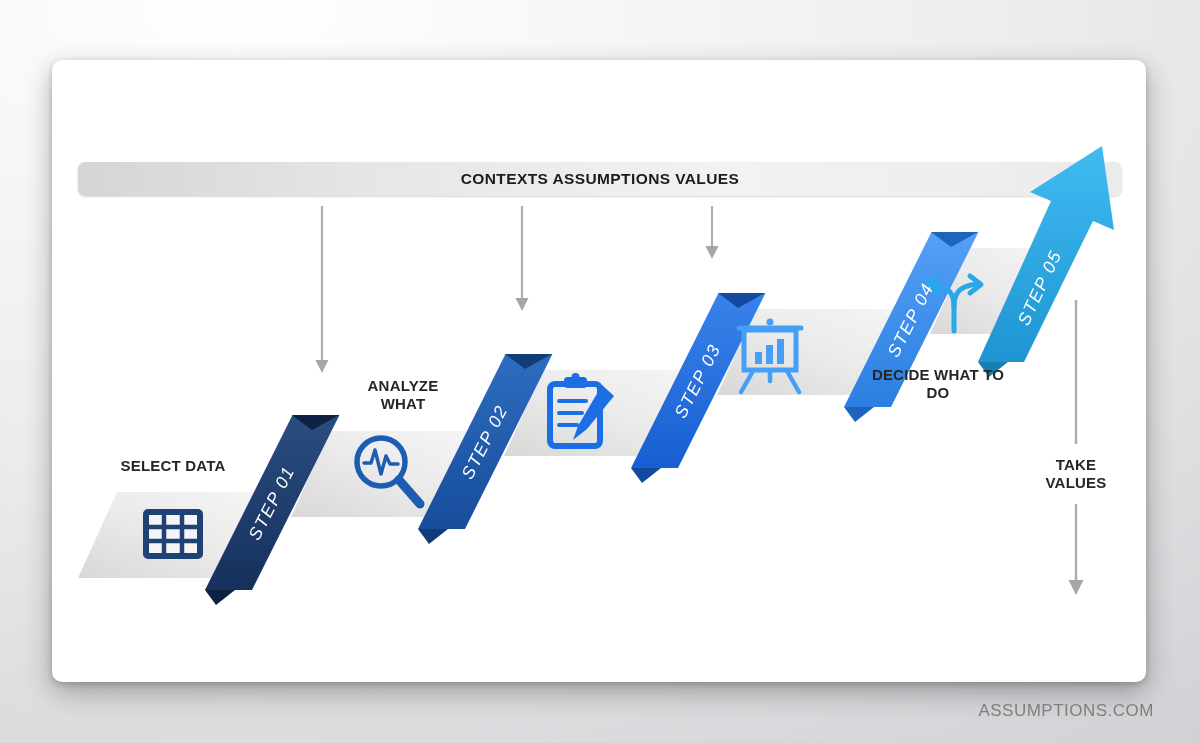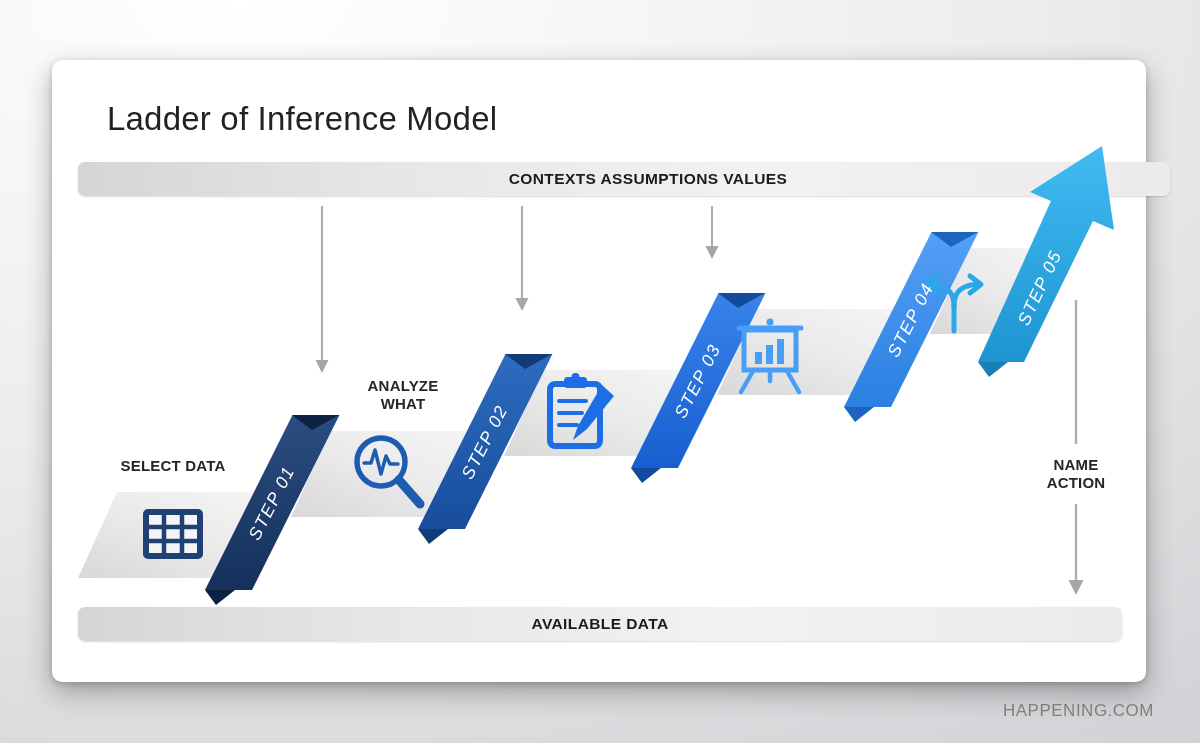--- a/index.html
+++ b/index.html
@@ -21,21 +21,21 @@
     line-height:42px;white-space:nowrap;z-index:3;
   }
   .banner{
     position:absolute;left:78px;width:1044px;height:34px;border-radius:7px;
     display:flex;align-items:center;justify-content:center;
     background:linear-gradient(90deg,#d5d5d5 0%,#e6e6e6 28%,#f2f2f2 62%,#ebebeb 100%);
     box-shadow:0 1px 2px rgba(0,0,0,.15);
     font-size:15.5px;font-weight:bold;color:#1b1b1b;letter-spacing:.4px;
     z-index:1;
   }
-  .banner.top{top:162px;padding-left:48px;}
+  .banner.top{top:162px;}
   .banner.bottom{top:607px;}
   .diagram-svg{position:absolute;left:0;top:0;z-index:2;}
   .lbl{
     position:absolute;text-align:center;
     font-size:15px;font-weight:bold;color:#262626;line-height:1.18;
     letter-spacing:.2px;z-index:3;
   }
   .step-txt{
     position:absolute;width:110px;text-align:center;white-space:nowrap;
     color:#ffffff;font-size:17.5px;font-style:italic;font-weight:400;letter-spacing:1.6px;
@@ -48,29 +48,25 @@
     font-size:17px;color:#7f7f7f;letter-spacing:.5px;z-index:3;
   }
 </style>
 </head>
 <body>
 
 <div class="stage">
 
   <div class="slide-card"></div>
 
-  <div class="slide-title">Ladder of Inference Model</div>
 
   <div class="banner top">
     <span>CONTEXTS ASSUMPTIONS VALUES</span>
   </div>
 
-  <div class="banner bottom">
-    <span>AVAILABLE DATA</span>
-  </div>
 
   <svg class="diagram-svg" width="1200" height="743" viewBox="0 0 1200 743">
     <defs>
       <linearGradient id="gTread" x1="0" y1="1" x2="1" y2="0">
         <stop offset="0" stop-color="#d8d8d8"></stop>
           <stop offset="0.5" stop-color="#ebebeb"></stop>
           <stop offset="1" stop-color="#f6f6f6"></stop>
       </linearGradient>
       <linearGradient id="gR1" x1="0" y1="0" x2="0" y2="1">
           <stop offset="0" stop-color="#2a4d80"></stop>
@@ -200,17 +196,18 @@
   </svg>
 
   <div class="step-txt" style="left:272px;top:503px;">STEP 01</div>
   <div class="step-txt" style="left:485px;top:442px;">STEP 02</div>
   <div class="step-txt" style="left:698px;top:381px;">STEP 03</div>
   <div class="step-txt" style="left:911px;top:320px;">STEP 04</div>
   <div class="step-txt arrow5" style="left:1040px;top:288px;">STEP 05</div>
 
   <div class="lbl" style="left:99px;top:449px;width:148px;margin-top:8px;">SELECT DATA</div>
   <div class="lbl" style="left:358px;top:377px;width:90px;">ANALYZE WHAT</div>
-  <div class="lbl" style="left:1040px;top:456px;width:72px;">NAME ACTION</div>
-
-  <div class="watermark">HAPPENING.COM</div>
+  <div class="lbl" style="left:868px;top:366px;width:140px;">DECIDE WHAT TO DO</div>
+  <div class="lbl" style="left:1040px;top:456px;width:72px;">TAKE VALUES</div>
+
+  <div class="watermark">ASSUMPTIONS.COM</div>
 
 </div>
 
 </body></html>

